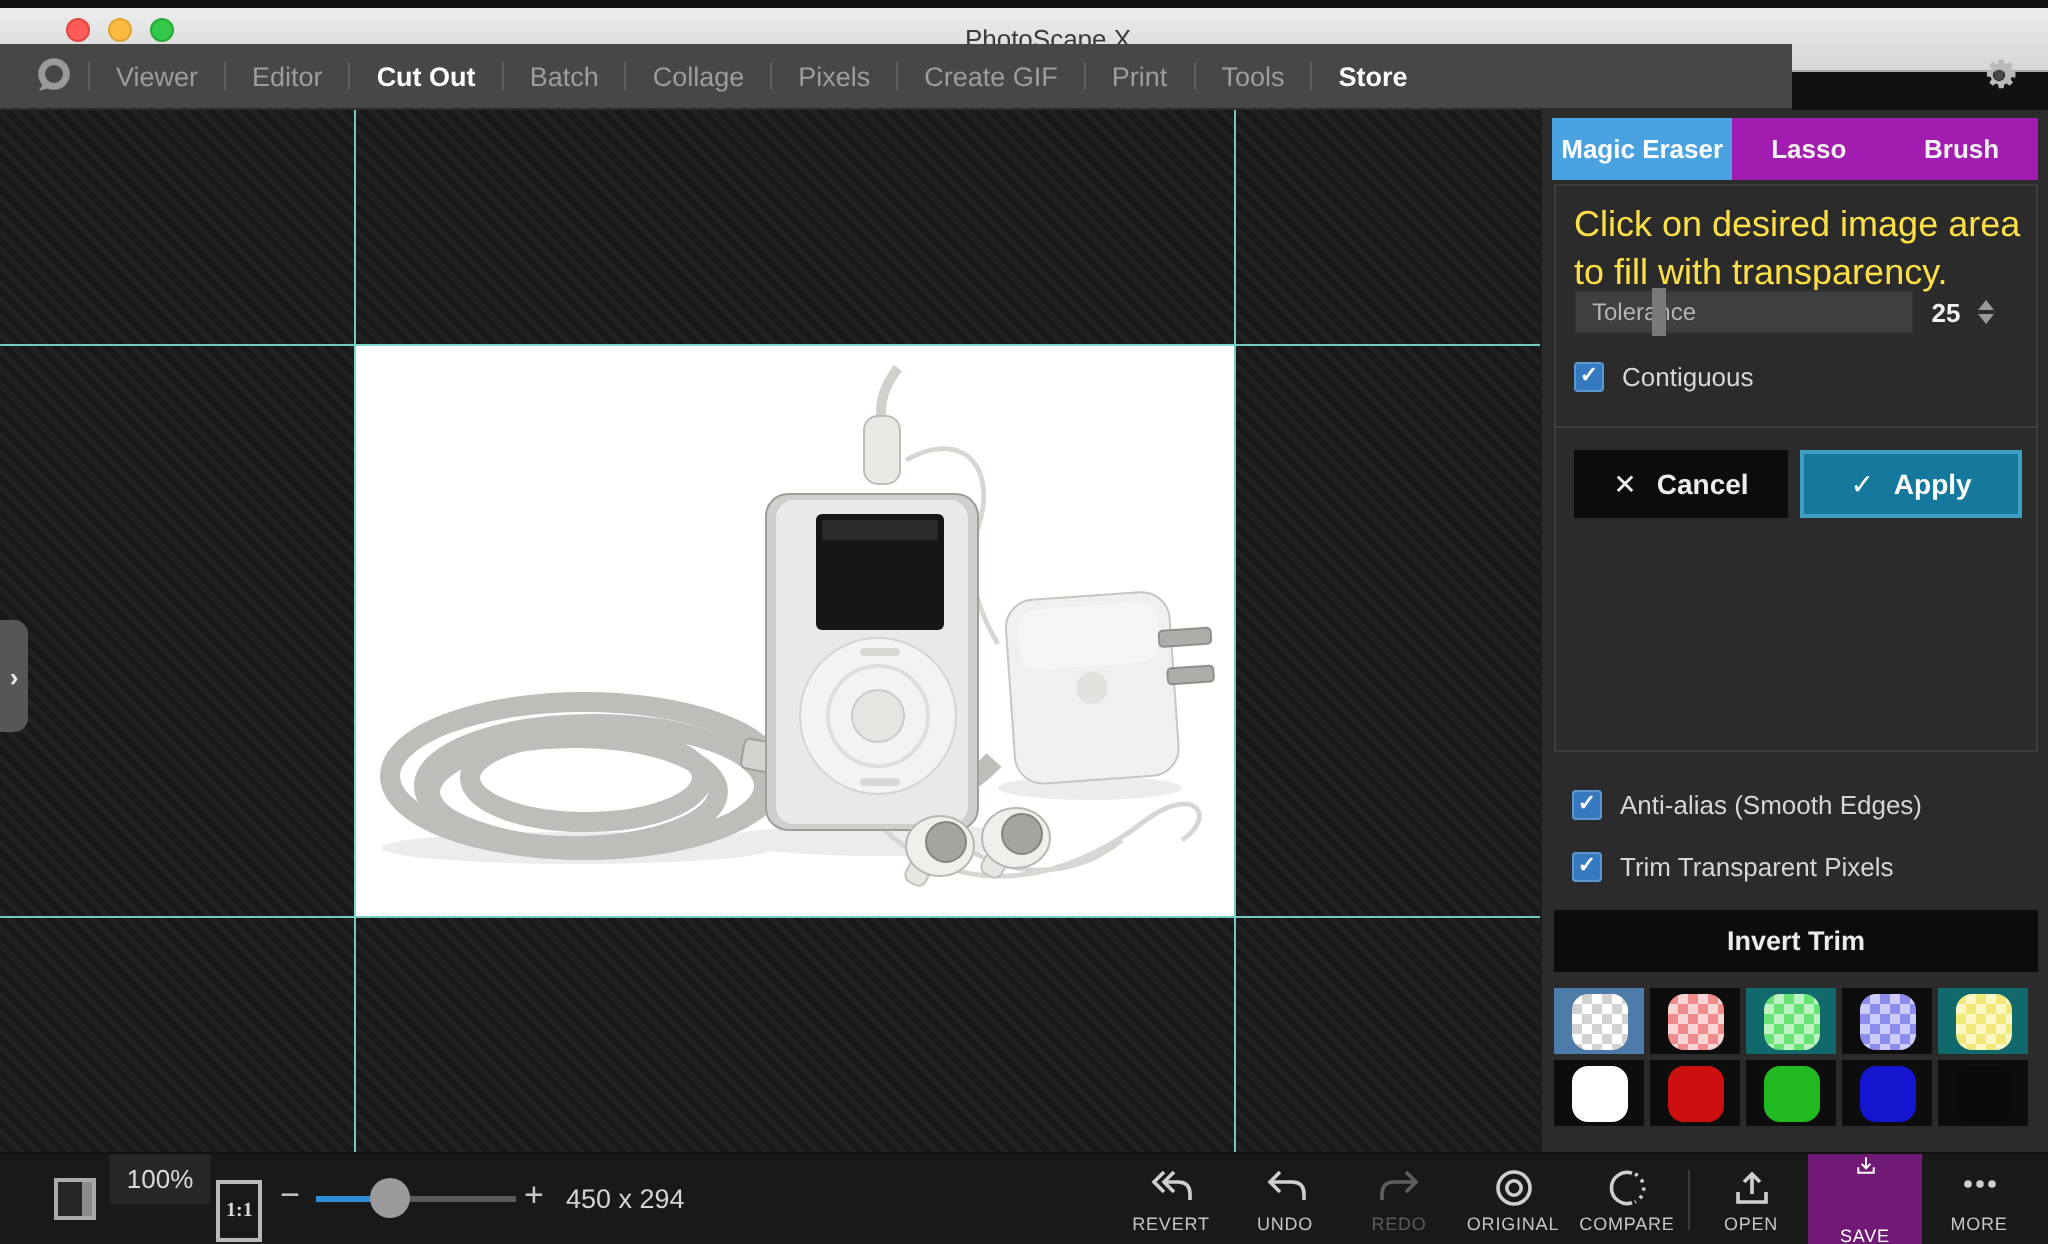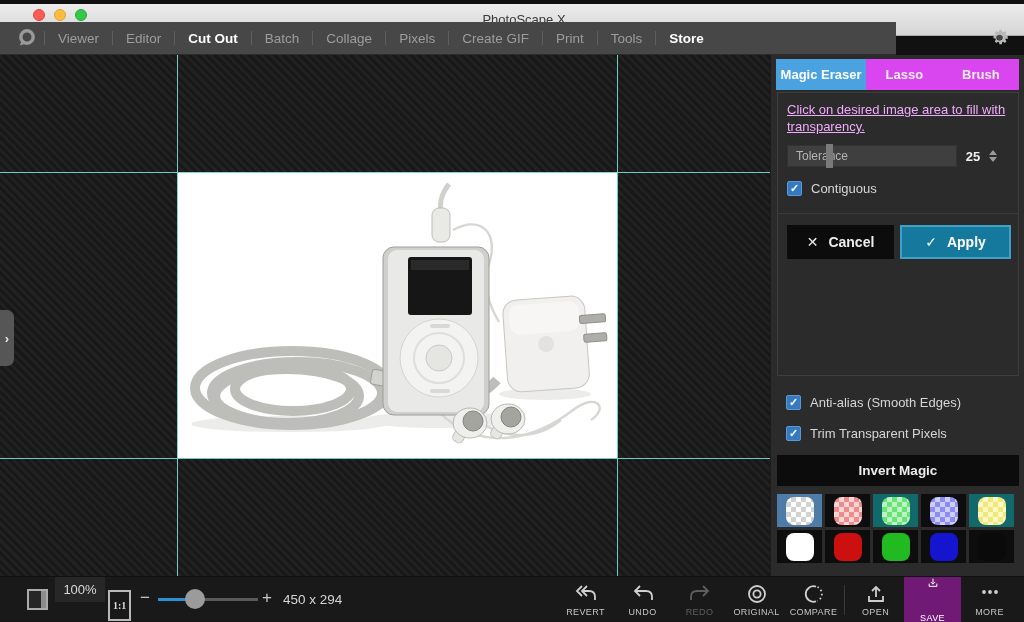--- a/index.html
+++ b/index.html
@@ -40,26 +40,26 @@
   .panel-toggle { position:absolute; left:0; top:255px; width:14px; height:56px;
                   background:#565656; border-radius:0 7px 7px 0; z-index:4;
                   display:flex; align-items:center; justify-content:center;
                   color:#e8e8e8; font-size:13px; font-weight:bold; cursor:pointer; }
 
   
   .panel { position:absolute; left:770px; top:0; width:254px; height:521px;
            background:#2b2b2b; border-left:1px solid #1c1c1c; }
   .tabs { position:absolute; left:5px; top:4px; right:5px; height:31px; display:flex; background:#060606; }
   .tab { flex:1; display:flex; align-items:center; justify-content:center;
-         font-size:13px; font-weight:600; color:#f0f0f0; background:#d946ef; cursor:pointer; }
+         font-size:13px; font-weight:600; color:#f0f0f0; background:#a21caf; cursor:pointer; }
   .tab.active { background:#4aa3e0; color:#ffffff; flex:1.18; }
   .groupbox { position:absolute; left:6px; top:37px; width:242px; height:284px;
               border:1px solid #3d3d3d; background:#2b2b2b; }
   .instruction { position:absolute; left:9px; top:8px; width:224px;
-                 font-size:13px; line-height:1.32; color:#f0abfc;text-decoration:underline; }
+                 font-size:18px; line-height:1.32; color:#fde047; }
   .tol-row { position:absolute; left:9px; top:52px; width:224px; height:22px;
              display:flex; align-items:center; }
   .tol-track { position:relative; width:170px; height:22px; background:#3f3f3f;
                border:1px solid #333; cursor:pointer; }
   .tol-label { position:absolute; left:8px; top:3px; font-size:12px; color:#b5b5b5; }
   .tol-thumb { position:absolute; left:38px; top:-2px; width:7px; height:24px; background:#7a7a7a; }
   .tol-value { width:32px; text-align:center; font-size:13px; color:#f0f0f0; font-weight:600; }
   .stepper { display:flex; flex-direction:column; gap:2px; align-items:center; cursor:pointer; }
   .stepper span { width:0; height:0; border-left:4px solid transparent; border-right:4px solid transparent; }
   .step-up { border-bottom:5px solid #9a9a9a; }
@@ -280,21 +280,21 @@
       <div class="check-row row-antialias">
         <span class="checkbox">✓</span>
         <span class="check-label">Anti-alias (Smooth Edges)</span>
       </div>
       <div class="check-row row-trim">
         <span class="checkbox">✓</span>
         <span class="check-label">Trim Transparent Pixels</span>
       </div>
 
       <div class="invert-btn">
-        <span>Invert Magic</span>
+        <span>Invert Trim</span>
       </div>
 
       <div id="swatch-grid">
           <div class="swatch-cell" style="background: rgb(77, 124, 168);">
             <div class="swatch" style="background: conic-gradient(rgb(210, 210, 210) 90deg, rgb(255, 255, 255) 90deg, rgb(255, 255, 255) 180deg, rgb(210, 210, 210) 180deg, rgb(210, 210, 210) 270deg, rgb(255, 255, 255) 270deg) 0% 0% / 10px 10px;"></div>
           </div>
           <div class="swatch-cell" style="background: rgb(13, 13, 13);">
             <div class="swatch" style="background: conic-gradient(rgb(249, 214, 214) 90deg, rgb(239, 139, 139) 90deg, rgb(239, 139, 139) 180deg, rgb(249, 214, 214) 180deg, rgb(249, 214, 214) 270deg, rgb(239, 139, 139) 270deg) 0% 0% / 10px 10px;"></div>
           </div>
           <div class="swatch-cell" style="background: rgb(17, 105, 107);">

